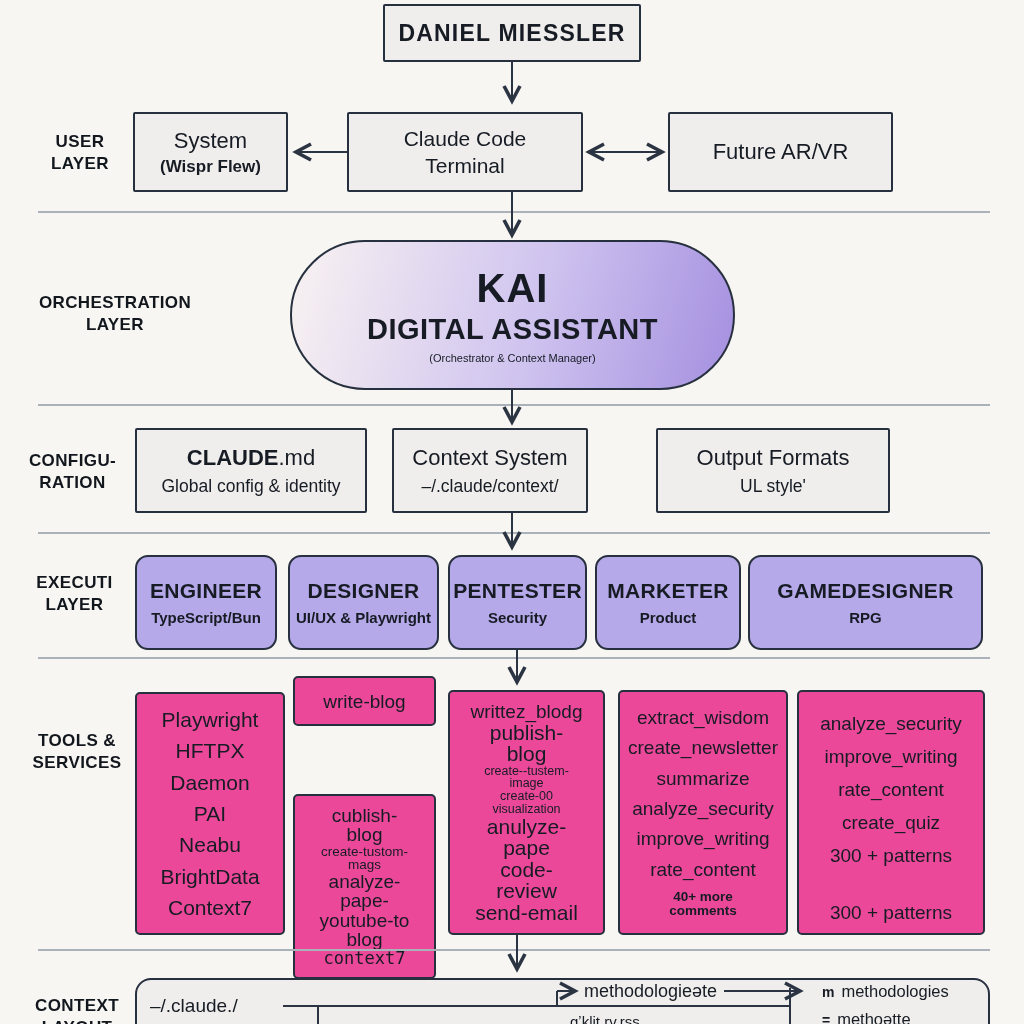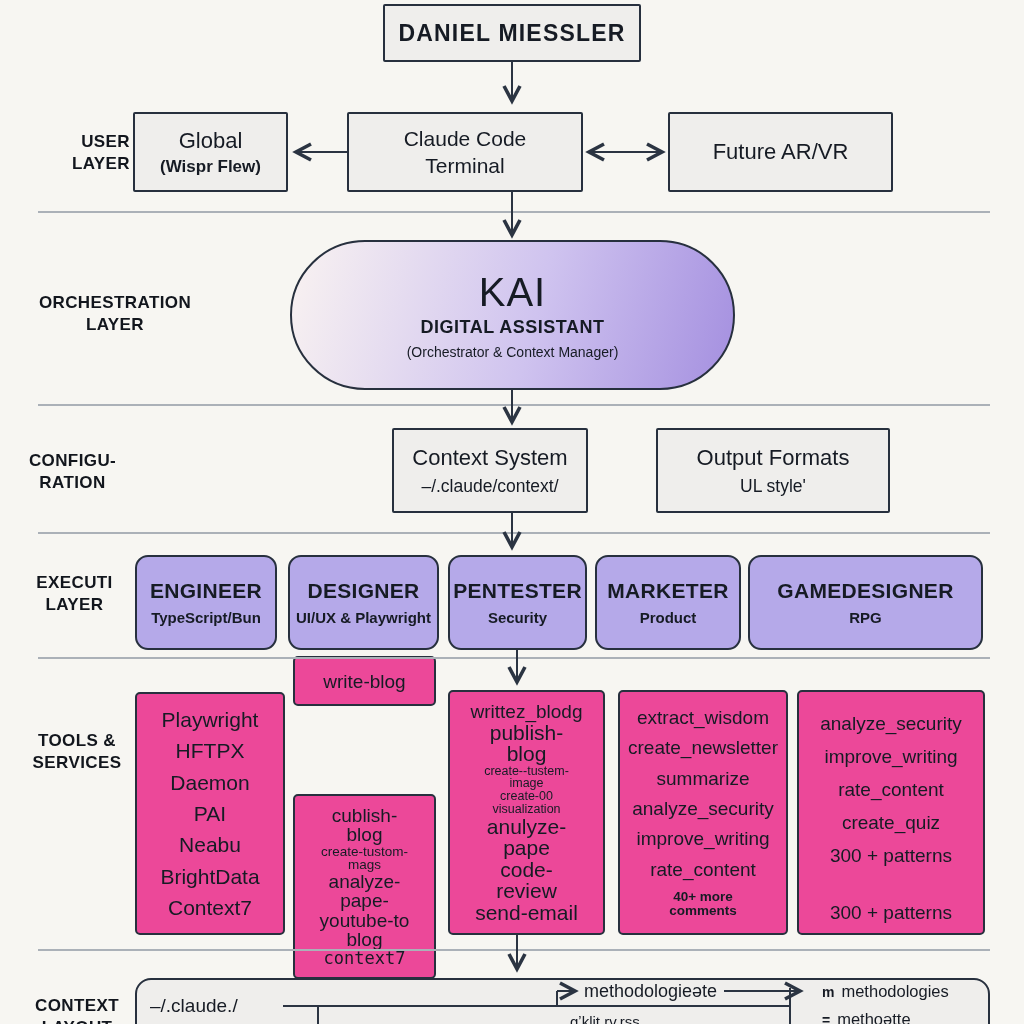--- a/index.html
+++ b/index.html
@@ -10,23 +10,23 @@
        text-align:center;box-sizing:border-box;z-index:2;}
   .label{position:absolute;font-weight:700;font-size:17px;line-height:1.3;text-align:center;
          letter-spacing:.4px;color:#12161d;z-index:2;white-space:nowrap;}
   .svg-layer{position:absolute;left:0;top:0;z-index:3;pointer-events:none;}
   .t-top{font-size:23px;font-weight:700;letter-spacing:1.2px;}
   .t-lg{font-size:22px;font-weight:500;line-height:1.25;}
   .t-md{font-size:21px;font-weight:500;line-height:1.3;}
   .t-sub-b{font-size:17px;font-weight:700;margin-top:2px;}
   .t-sub{font-size:17.5px;font-weight:400;margin-top:4px;}
   .kai{background:linear-gradient(105deg,#f6eff1 4%,#cfc3ef 55%,#a894e1 96%);border-radius:78px;border-width:2.5px;}
-  .kai-title{font-size:40px;font-weight:400;letter-spacing:1px;line-height:1.05;}
-  .kai-sub{font-size:18px;font-weight:800;letter-spacing:.5px;margin-top:4px;}
-  .kai-cap{font-size:14px;font-weight:500;margin-top:6px;}
+  .kai-title{font-size:40px;font-weight:700;letter-spacing:1px;line-height:1.05;}
+  .kai-sub{font-size:29px;font-weight:800;letter-spacing:.5px;margin-top:4px;}
+  .kai-cap{font-size:11px;font-weight:500;margin-top:6px;}
   .agent{background:#b5a9e9;border-radius:13px;border-width:2.5px;}
   .agent-name{font-size:21px;font-weight:700;letter-spacing:.3px;}
   .agent-sub{font-size:15px;font-weight:600;margin-top:6px;}
   .cyan{background:#ec4899;border-width:2.5px;border-radius:5px;justify-content:space-around;padding:10px 20px;}
   .ti{font-size:19px;font-weight:500;line-height:1;}
   .ti-lg{font-size:21px;}
   .ti-sm{font-size:13.5px;}
   .ti-xs{font-size:12.5px;}
   .ti-mono{font-family:"DejaVu Sans Mono","Liberation Mono",monospace;font-size:17px;}
   .ti-bsm{font-size:13.5px;font-weight:700;}
@@ -74,26 +74,26 @@
       <line x1="557" y1="1006" x2="557" y2="991"></line>
       <line x1="557" y1="991" x2="574" y2="991" marker-end="url(#ah)"></line>
       <line x1="724" y1="991" x2="799" y2="991" marker-end="url(#ah)"></line>
     </g>
   </svg>
 
   <div class="box" style="left:383px;top:4px;width:258px;height:58px;">
     <div class="t-top">DANIEL MIESSLER</div>
   </div>
 
-  <div class="label" style="left:30px;top:131px;width:100px;text-align:right;">
+  <div class="label" style="left:30px;top:131px;width:100px;">
     <div>USER</div>
     <div>LAYER</div>
   </div>
   <div class="box" style="left:133px;top:112px;width:155px;height:80px;">
-    <div class="t-lg">Global</div>
+    <div class="t-lg">System</div>
     <div class="t-sub-b">(Wispr Flew)</div>
   </div>
   <div class="box" style="left:347px;top:112px;width:236px;height:80px;">
     <div class="t-md">Claude Code</div>
     <div class="t-md">Terminal</div>
   </div>
   <div class="box" style="left:668px;top:112px;width:225px;height:80px;">
     <div class="t-lg">Future AR/VR</div>
   </div>
 
@@ -103,20 +103,24 @@
   </div>
   <div class="box kai" style="left:290px;top:240px;width:445px;height:150px;">
     <div class="kai-title">KAI</div>
     <div class="kai-sub">DIGITAL ASSISTANT</div>
     <div class="kai-cap">(Orchestrator &amp; Context Manager)</div>
   </div>
 
   <div class="label" style="left:20px;top:450px;width:105px;">
     <div>CONFIGU-</div>
     <div>RATION</div>
+  </div>
+  <div class="box" style="left:135px;top:428px;width:232px;height:85px;">
+    <div class="t-lg"><b>CLAUDE</b><span>.md</span></div>
+    <div class="t-sub">Global config &amp; identity</div>
   </div>
   <div class="box" style="left:392px;top:428px;width:196px;height:85px;">
     <div class="t-lg">Context System</div>
     <div class="t-sub">–/.claude/context/</div>
   </div>
   <div class="box" style="left:656px;top:428px;width:234px;height:85px;">
     <div class="t-lg">Output Formats</div>
     <div class="t-sub">UL styleʹ</div>
   </div>
 
@@ -151,21 +155,21 @@
   </div>
   <div class="box cyan" style="left:135px;top:692px;width:150px;height:243px;">
     <div class="ti ti-lg">Playwright</div>
     <div class="ti ti-lg">HFTPX</div>
     <div class="ti ti-lg">Daemon</div>
     <div class="ti ti-lg">PAI</div>
     <div class="ti ti-lg">Neabu</div>
     <div class="ti ti-lg">BrightData</div>
     <div class="ti ti-lg">Context7</div>
   </div>
-  <div class="box cyan" style="left:293px;top:656px;width:143px;height:50px;">
+  <div class="box cyan" style="left:293px;top:676px;width:143px;height:50px;">
     <div class="ti">write-blog</div>
   </div>
   <div class="box cyan" style="left:293px;top:750px;width:143px;height:185px;margin-top:44px;">
     <div class="ti">cublish-blog</div>
     <div class="ti ti-sm">create-tustom-mags</div>
     <div class="ti">analyze-pape-</div>
     <div class="ti">youtube-to blog</div>
     <div class="ti ti-mono">context7</div>
   </div>
   <div class="box cyan" style="left:448px;top:690px;width:157px;height:245px;">

